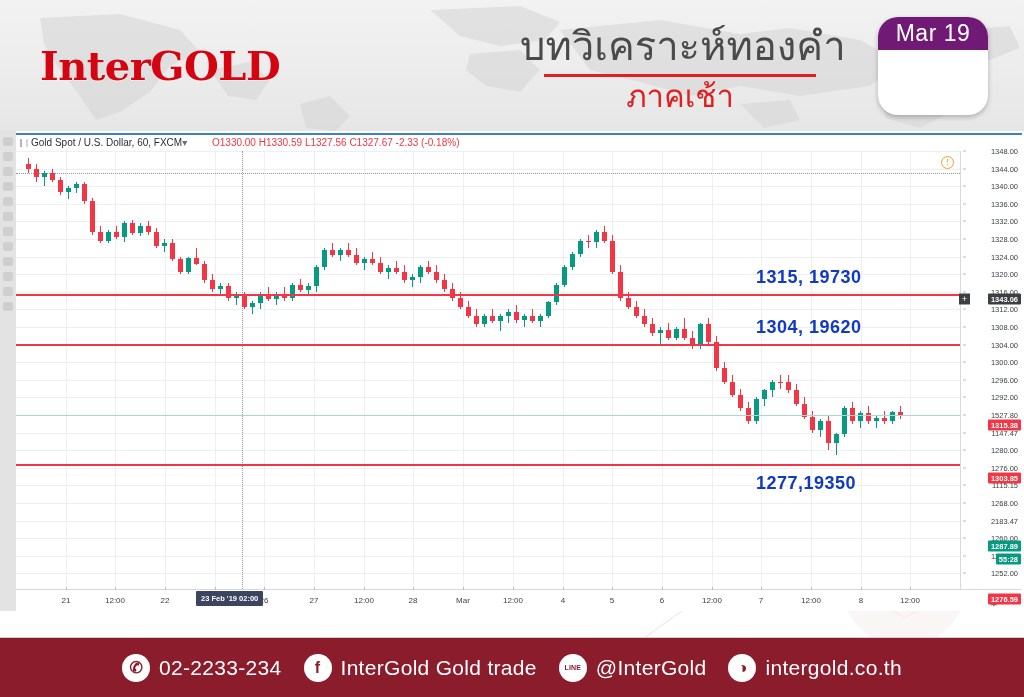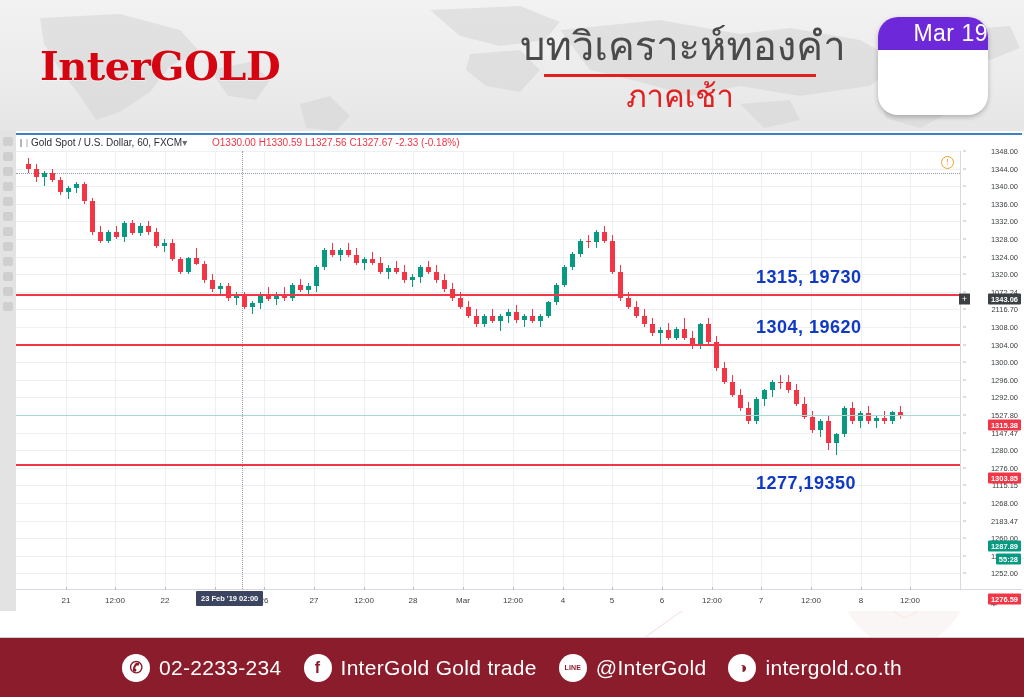--- a/index.html
+++ b/index.html
@@ -49,22 +49,22 @@
   
   #calendar {
     position: absolute; right: 36px; top: 17px;
     width: 110px; height: 98px;
     border-radius: 20px;
     background: #fff;
     box-shadow: 0 2px 5px rgba(0,0,0,.25);
     overflow: hidden;
   }
   #cal-head {
-    height: 33px; background: #6d28d9; color: #fff;
-    font-size: 23px; line-height: 33px; text-align: right;
+    height: 33px; background: #701a75; color: #fff;
+    font-size: 23px; line-height: 33px; text-align: center;
     letter-spacing: .5px;
   }
   #cal-day {
     height: 65px; line-height: 62px; text-align: center;
     font-size: 48px; color: #151515; letter-spacing: 1px;
   }
 
   
   #midbg {
     position: absolute; left: 0; top: 131px; width: 1024px; height: 507px;
@@ -575,23 +575,23 @@
       <div class="y-lbl" style="top: 52.8px;">1336.00</div>
       <div class="y-dash" style="top: 52.8px;"></div>
       <div class="y-lbl" style="top: 70.4px;">1332.00</div>
       <div class="y-dash" style="top: 70.4px;"></div>
       <div class="y-lbl" style="top: 88px;">1328.00</div>
       <div class="y-dash" style="top: 88px;"></div>
       <div class="y-lbl" style="top: 105.6px;">1324.00</div>
       <div class="y-dash" style="top: 105.6px;"></div>
       <div class="y-lbl" style="top: 123.2px;">1320.00</div>
       <div class="y-dash" style="top: 123.2px;"></div>
-      <div class="y-lbl" style="top: 140.8px;">1072.24</div>
+      <div class="y-lbl" style="top: 140.8px;">1316.00</div>
       <div class="y-dash" style="top: 140.8px;"></div>
-      <div class="y-lbl" style="top: 158.4px;">2116.70</div>
+      <div class="y-lbl" style="top: 158.4px;">1312.00</div>
       <div class="y-dash" style="top: 158.4px;"></div>
       <div class="y-lbl" style="top: 176px;">1308.00</div>
       <div class="y-dash" style="top: 176px;"></div>
       <div class="y-lbl" style="top: 193.6px;">1304.00</div>
       <div class="y-dash" style="top: 193.6px;"></div>
       <div class="y-lbl" style="top: 211.2px;">1300.00</div>
       <div class="y-dash" style="top: 211.2px;"></div>
       <div class="y-lbl" style="top: 228.8px;">1296.00</div>
       <div class="y-dash" style="top: 228.8px;"></div>
       <div class="y-lbl" style="top: 246.4px;">1292.00</div>

